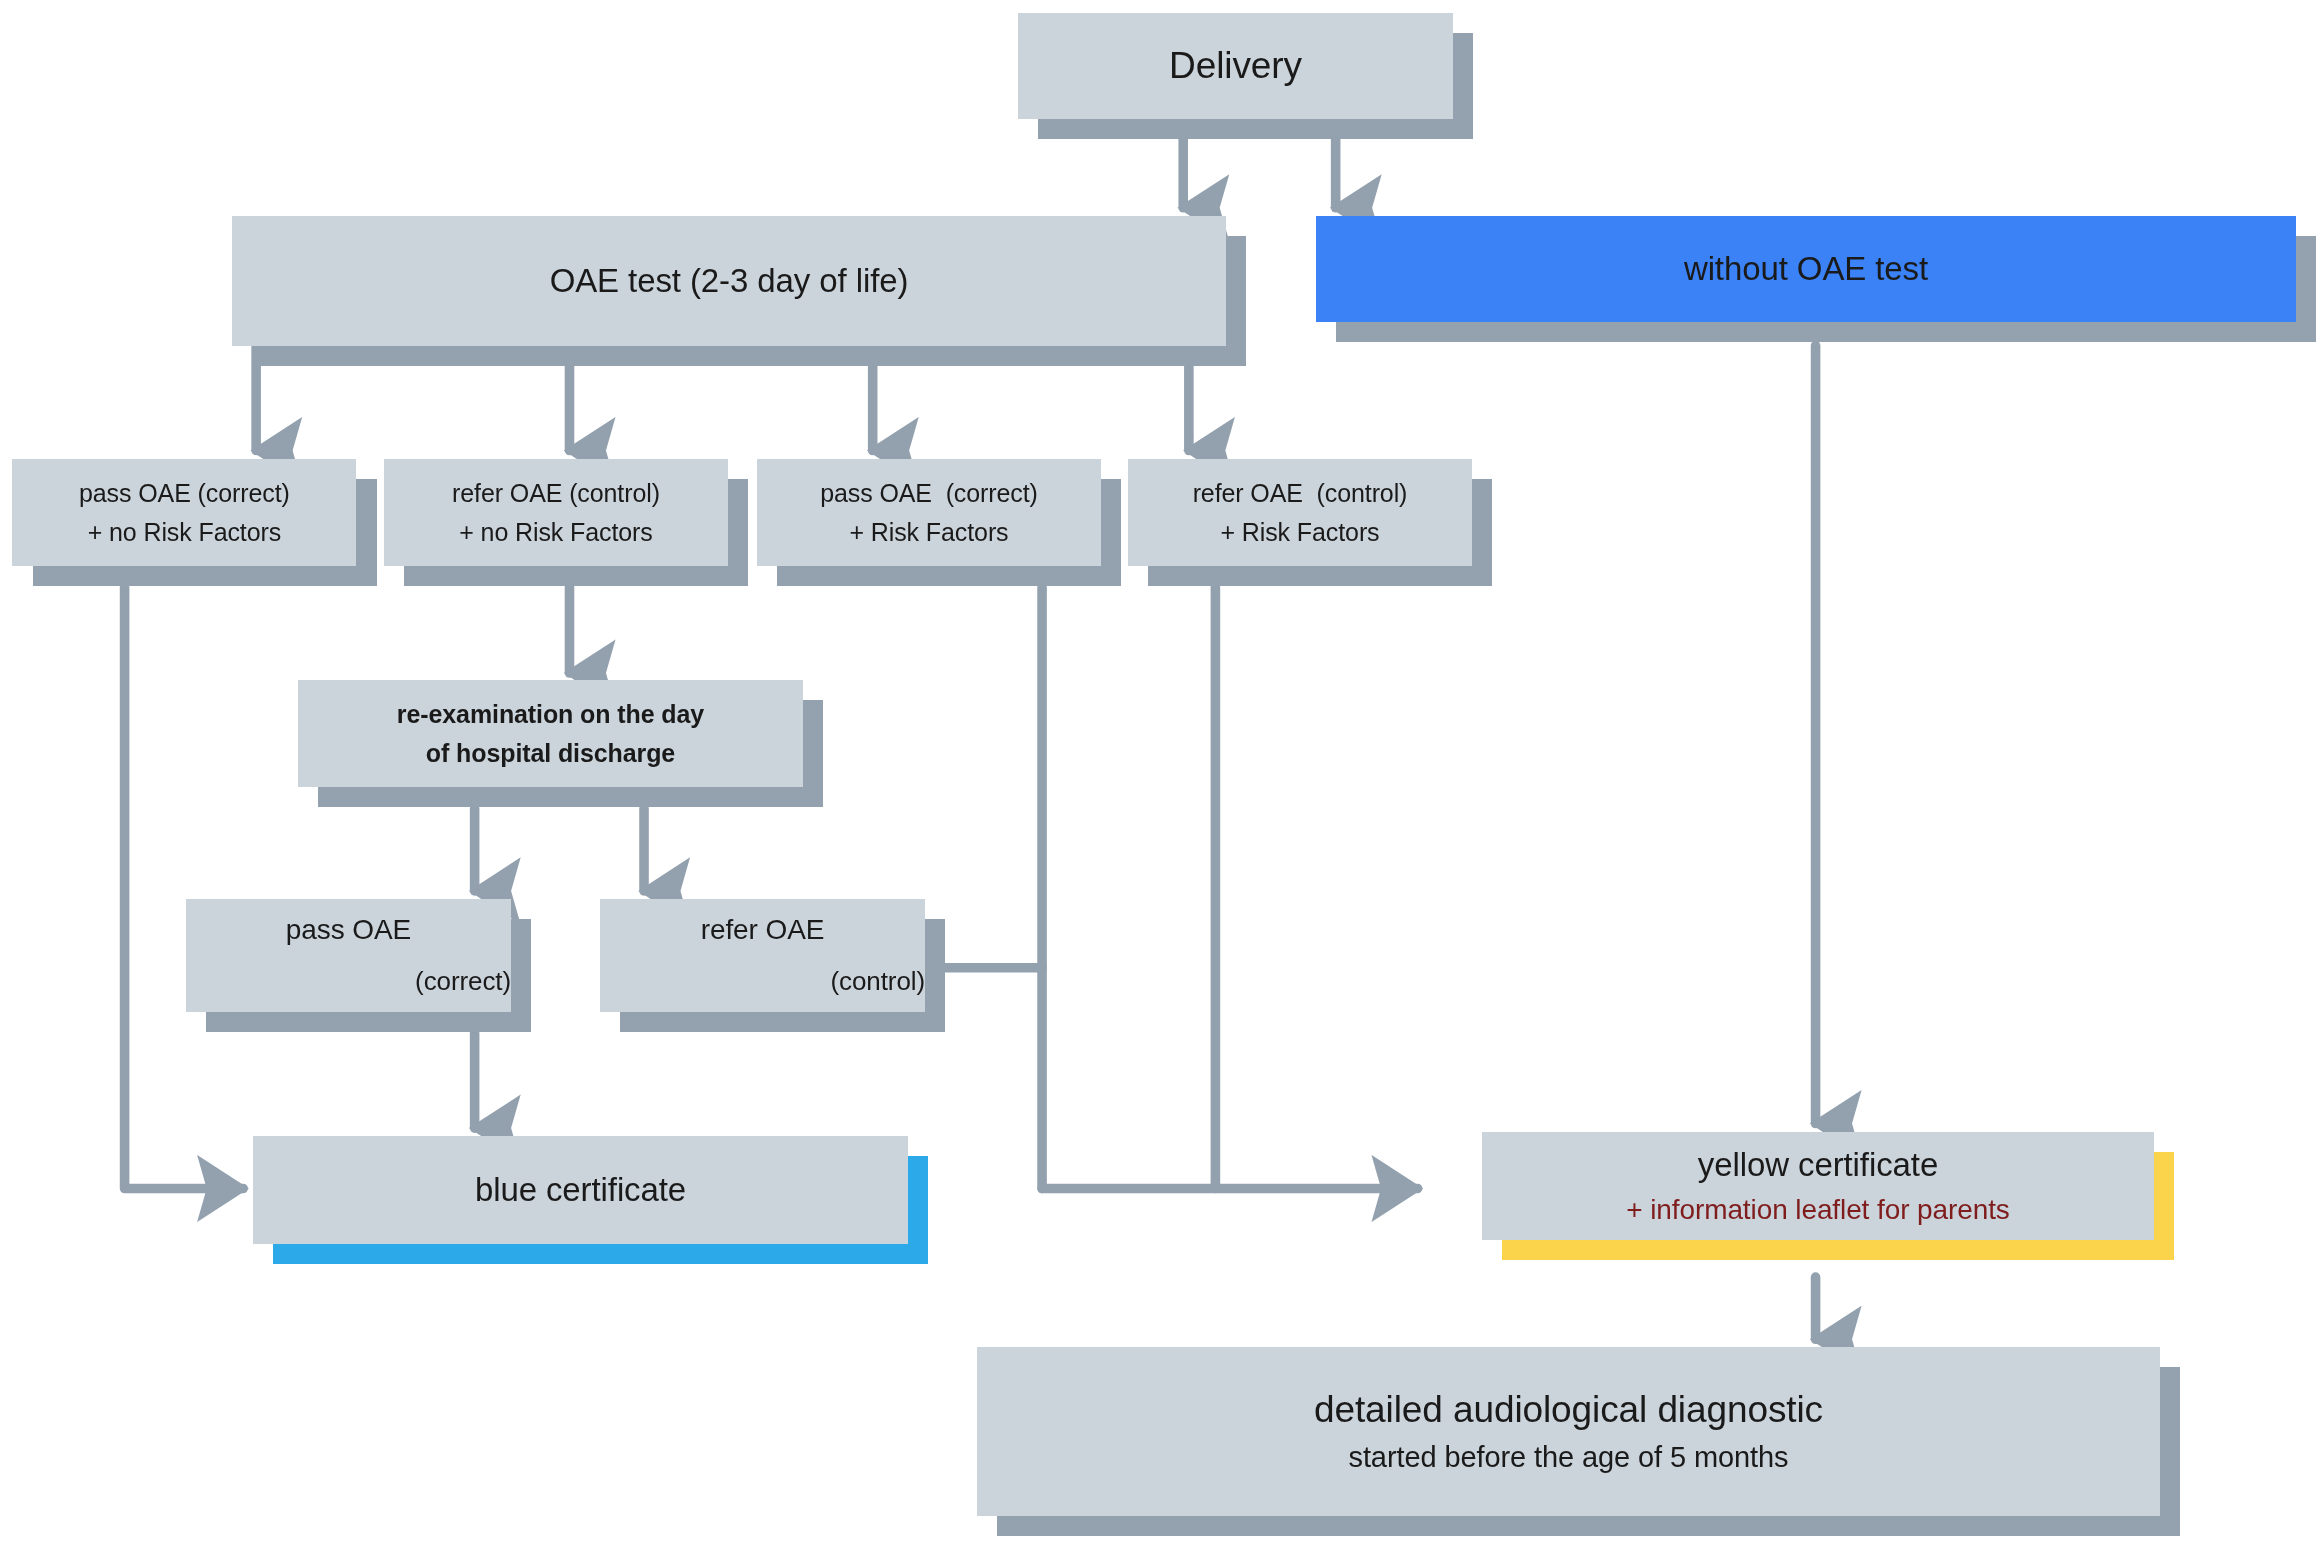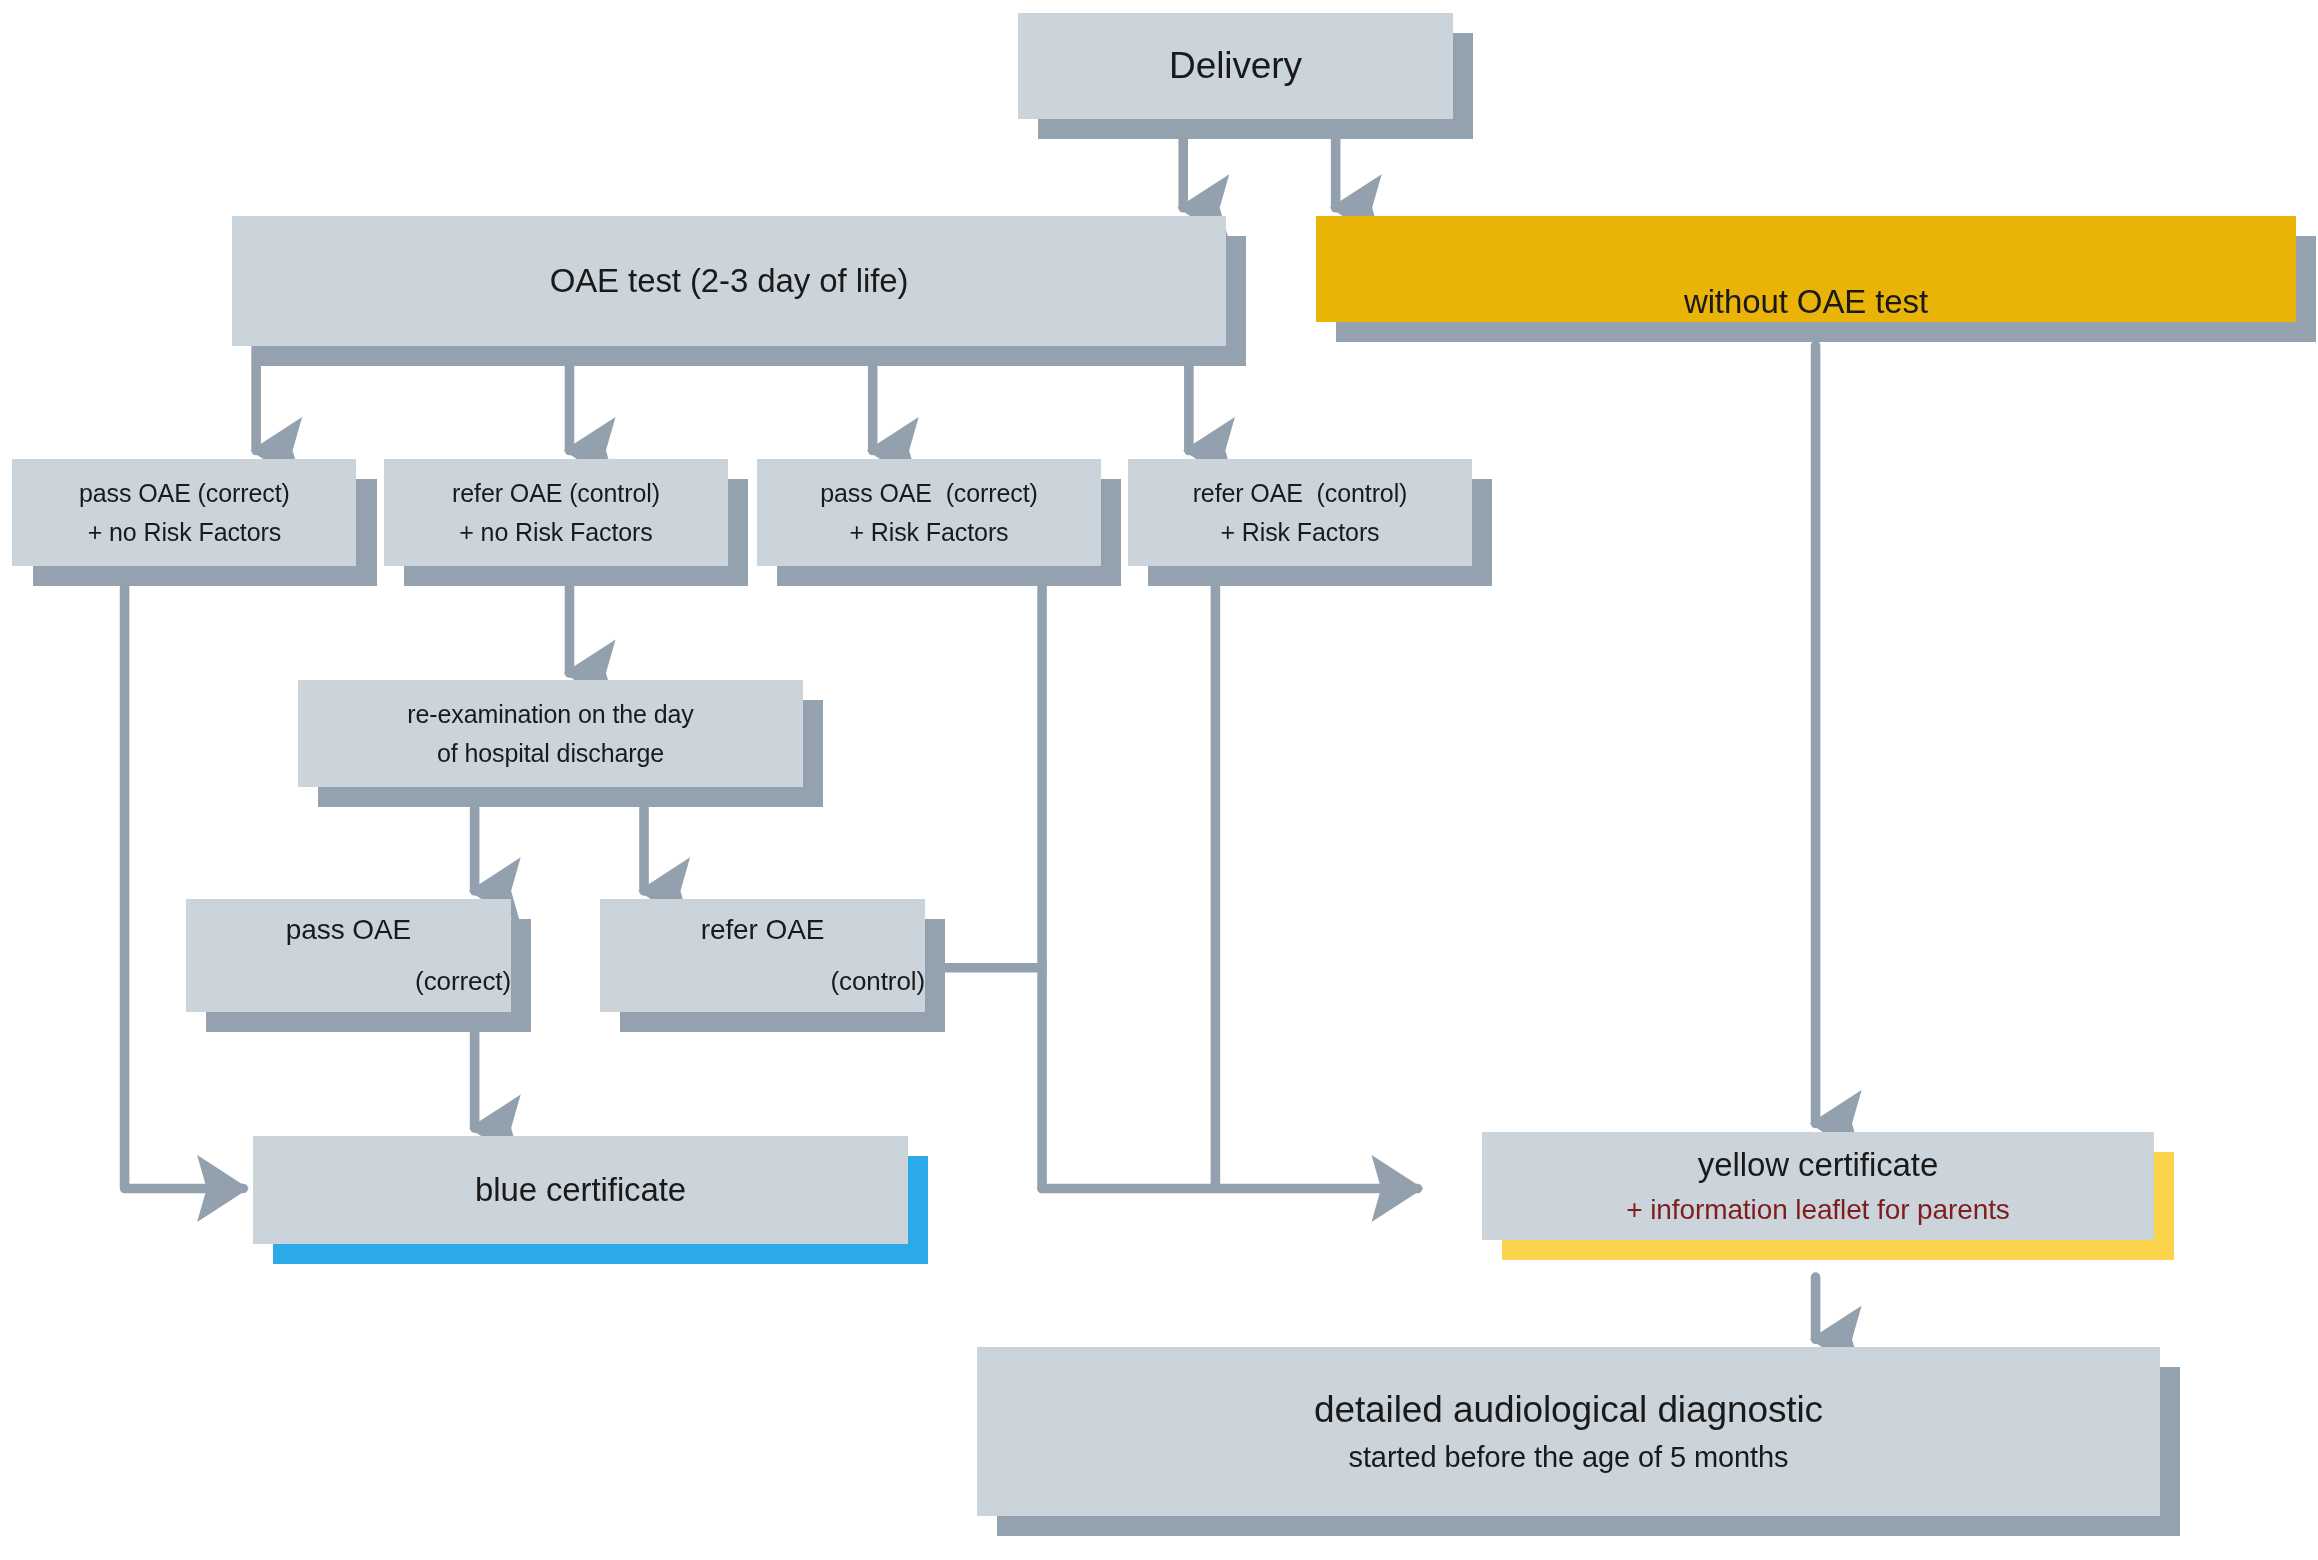--- a/index.html
+++ b/index.html
@@ -68,21 +68,21 @@
         </div>
       </div>
       <div class="node t-lg " style="left: 232px; top: 216px; width: 994px; height: 130px;">
         <div class="shadow" style="background: rgb(148, 162, 176);"></div>
         <div class="face" style="background: rgb(203, 211, 219);">
           <span class="l1" style="color: rgb(26, 26, 26);">OAE test (2-3 day of life)</span>
         </div>
       </div>
       <div class="node t-lg " style="left: 1316px; top: 216px; width: 980px; height: 106px;">
         <div class="shadow" style="background: rgb(148, 162, 176);"></div>
-        <div class="face" style="background: #eab308; justify-content: flex-end;">
+        <div class="face" style="background: #3b82f6;">
           <span class="l1" style="color: rgb(26, 26, 26);">without OAE test</span>
         </div>
       </div>
       <div class="node t-sm gap2" style="left: 12.4px; top: 459px; width: 344px; height: 107px;">
         <div class="shadow" style="background: rgb(148, 162, 176);"></div>
         <div class="face" style="background: rgb(203, 211, 219);">
           <span class="l1" style="color: rgb(26, 26, 26);">pass OAE (correct)</span>
           <span class="l2" style="color: rgb(26, 26, 26);">+ no Risk Factors</span>
         </div>
       </div>
@@ -102,21 +102,21 @@
       </div>
       <div class="node t-sm gap2" style="left: 1128px; top: 459px; width: 344px; height: 107px;">
         <div class="shadow" style="background: rgb(148, 162, 176);"></div>
         <div class="face" style="background: rgb(203, 211, 219);">
           <span class="l1" style="color: rgb(26, 26, 26);">refer OAE  (control)</span>
           <span class="l2" style="color: rgb(26, 26, 26);">+ Risk Factors</span>
         </div>
       </div>
       <div class="node t-sm gap2" style="left: 298px; top: 680px; width: 505px; height: 107px;">
         <div class="shadow" style="background: rgb(148, 162, 176);"></div>
-        <div class="face" style="background: rgb(203, 211, 219);">
+        <div class="face" style="background: rgb(203, 211, 219); font-weight: bold;">
           <span class="l1" style="color: rgb(26, 26, 26);">re-examination on the day</span>
           <span class="l2" style="color: rgb(26, 26, 26);">of hospital discharge</span>
         </div>
       </div>
       <div class="node t-md gap3" style="left: 186px; top: 899px; width: 325px; height: 113px;">
         <div class="shadow" style="background: rgb(148, 162, 176);"></div>
         <div class="face" style="background: rgb(203, 211, 219);">
           <span class="l1" style="color: rgb(26, 26, 26);">pass OAE</span>
           <span class="l2" style="color: rgb(26, 26, 26);">(correct)</span>
         </div>

